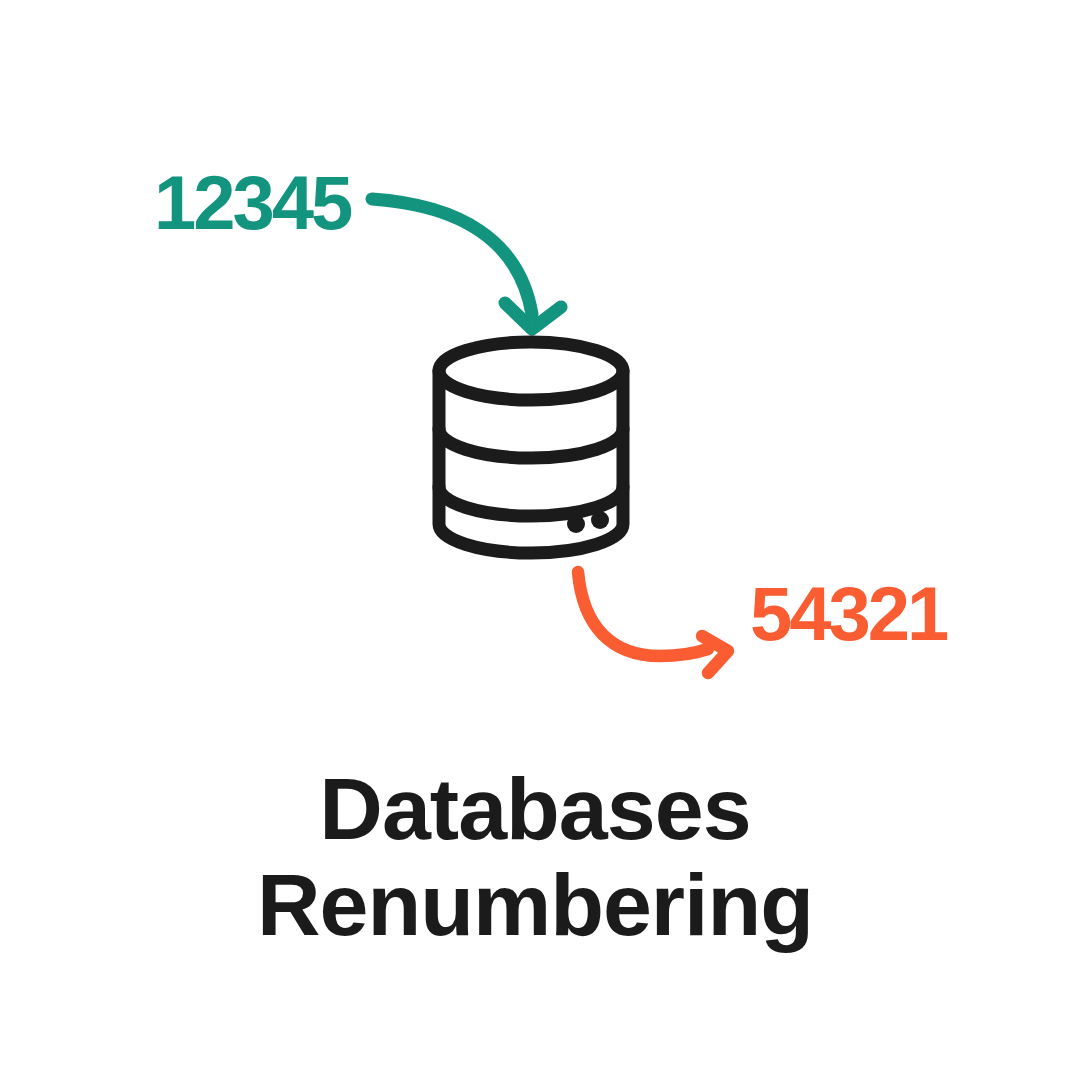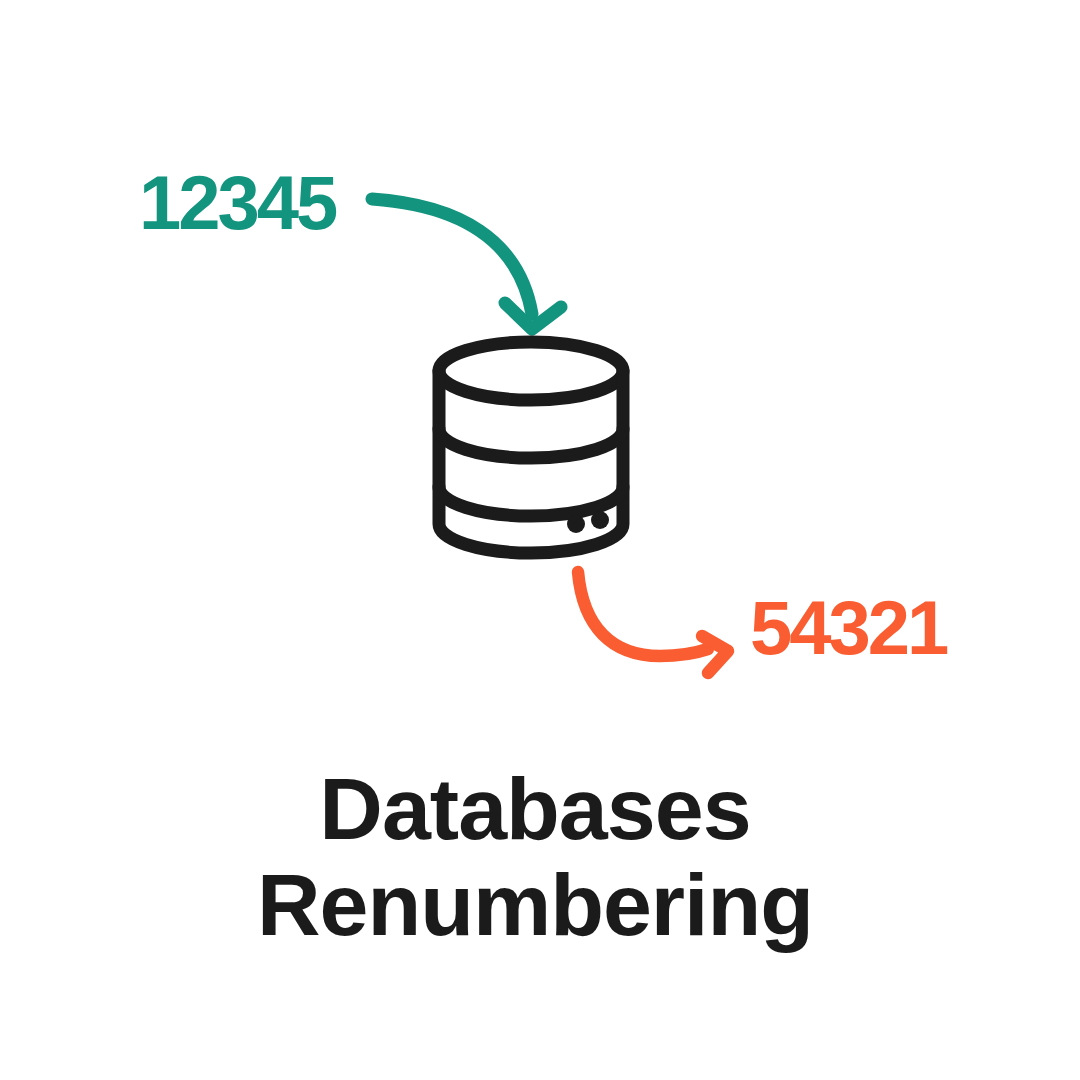--- a/index.html
+++ b/index.html
@@ -25,26 +25,26 @@
   }
   .num {
     position: absolute;
     font-weight: 700;
     font-size: 76px;
     line-height: 76px;
     letter-spacing: -3px;
     white-space: nowrap;
   }
   .num.source {
-    left: 139px;
+    left: 154px;
     top: 165px;
   }
   .num.target {
     left: 750px;
-    top: 590px;
+    top: 576px;
   }
   .title {
     position: absolute;
     left: 0;
     top: 761px;
     width: 1080px;
     text-align: center;
     transform: translateX(-5px);
     font-weight: 700;
     font-size: 88px;

